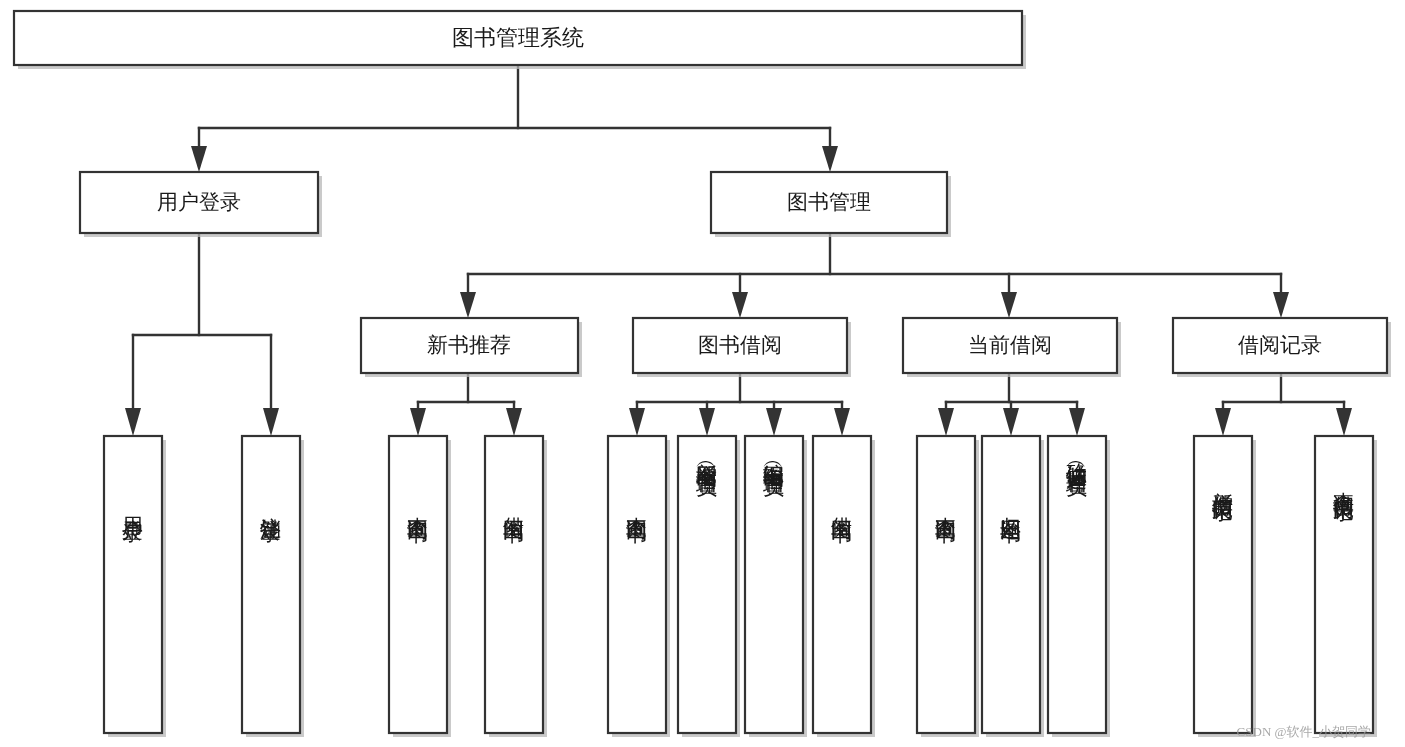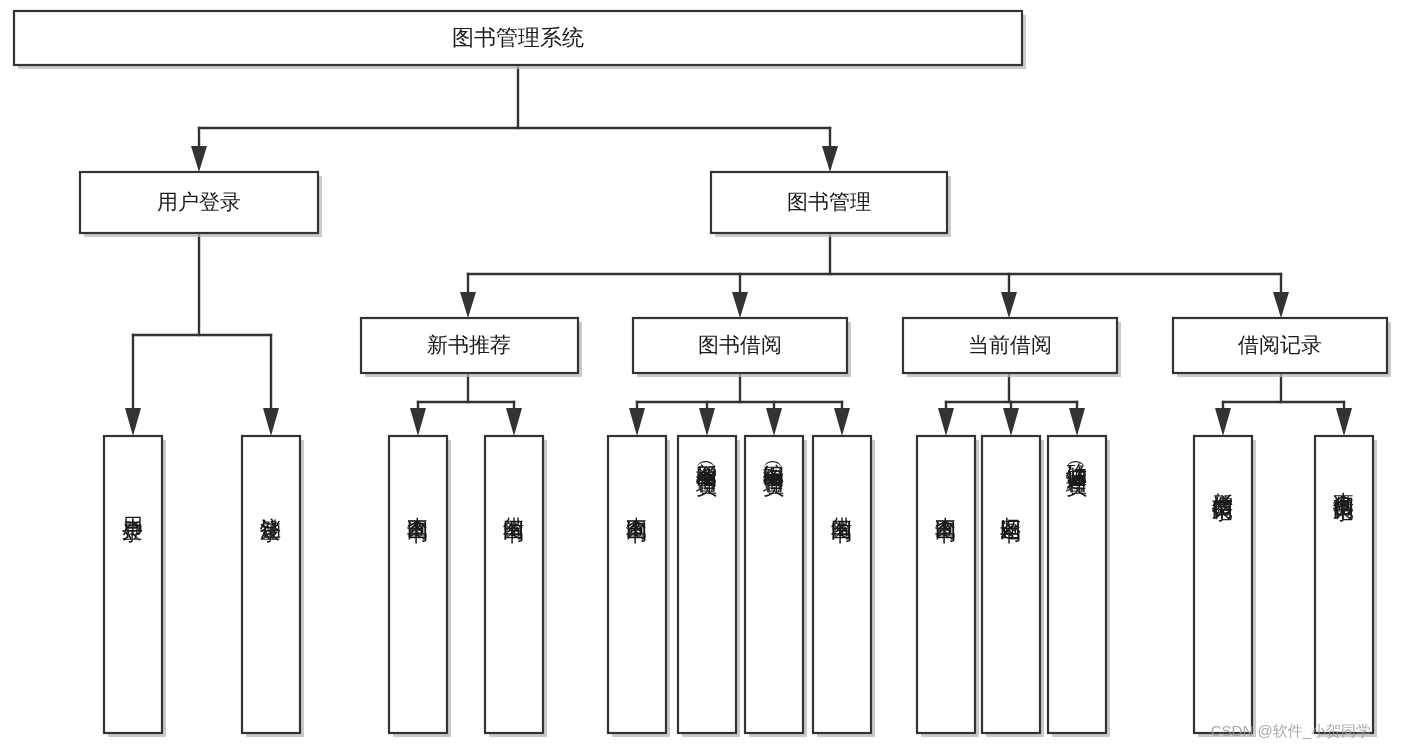--- a/index.html
+++ b/index.html
@@ -72,22 +72,22 @@
     font-size: 21px;
     line-height: 1.0;
     color: #1a1a1a;
     letter-spacing: 2px;
     white-space: nowrap;
   }
   #watermark {
     position: absolute;
     right: 8px;
     bottom: 6px;
-    font-family: Liberation Sans, sans-serif;
-    font-size: 15px;
+    font-family: Liberation Serif, serif;
+    font-size: 13px;
     color: #9a9a9a;
     opacity: 0.85;
     white-space: nowrap;
     pointer-events: none;
   }
 </style>
 </head>
 <body>
 
 <div id="diagram-root">

